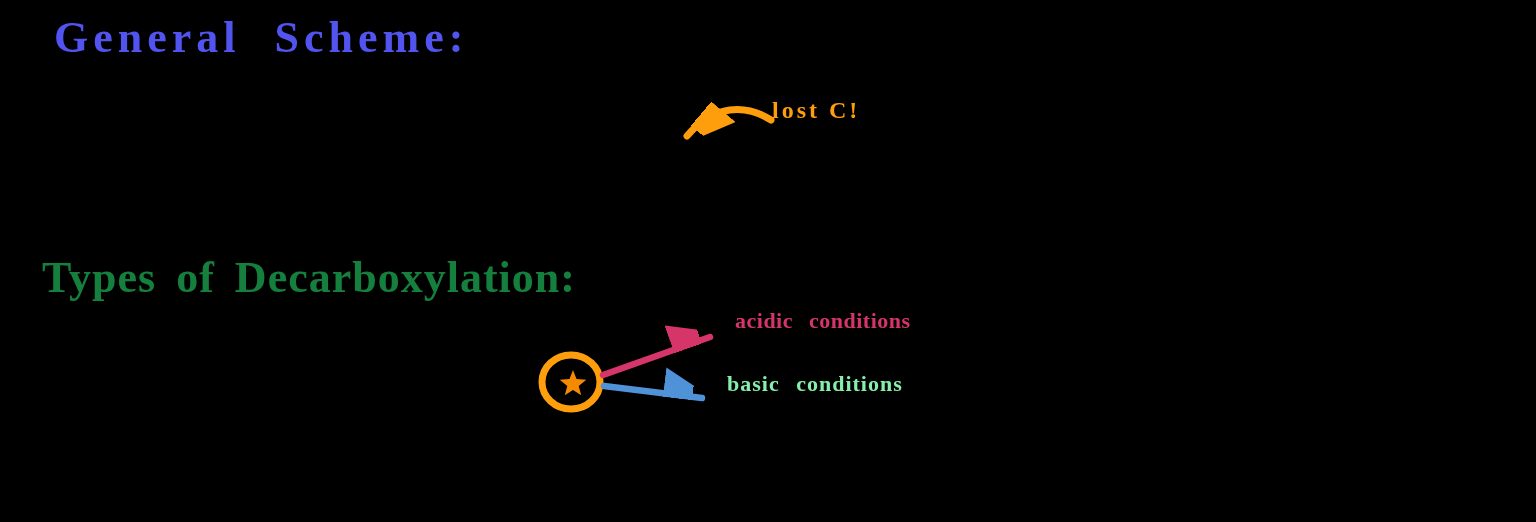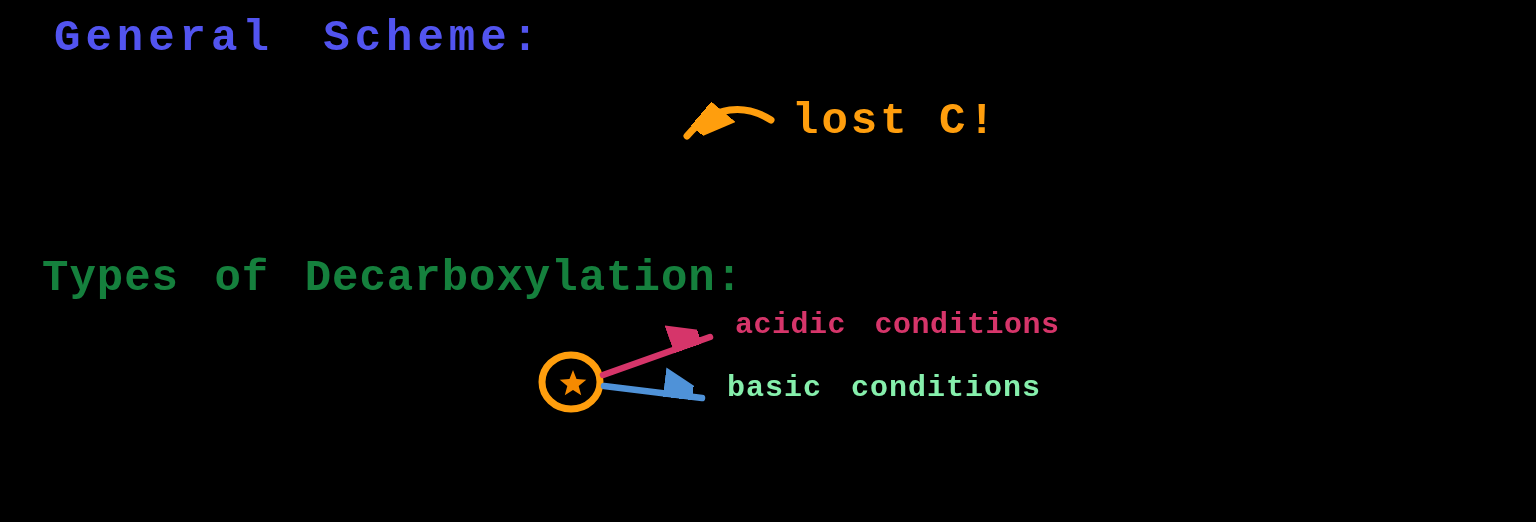--- a/index.html
+++ b/index.html
@@ -6,46 +6,45 @@
     margin: 0;
     padding: 0;
     background: #000000;
   }
   .canvas {
     position: relative;
     width: 1472px;
     height: 522px;
     background: #000000;
     overflow: hidden;
-    font-family: Liberation Mono, monospace;
+    font-family: Liberation Serif, serif;
   }
   .hw {
     position: absolute;
     font-weight: bold;
     white-space: nowrap;
     line-height: 1.1;
   }
   .heading-lg {
     font-size: 44px;
   }
   .label-md {
-    font-size: 30px;
+    font-size: 22px;
   }
   #general-heading {
     left: 54px;
     top: 14px;
     letter-spacing: 5px;
     word-spacing: 18px;
   }
   #lost-c-label {
     left: 772px;
     top: 97px;
-    font-size: 44px;
+    font-size: 24px;
     letter-spacing: 3px;
-    margin-left: 20px;
   }
   #types-heading {
     left: 42px;
     top: 254px;
     letter-spacing: 1px;
     word-spacing: 8px;
   }
   #acidic-label {
     left: 735px;
     top: 309px;

